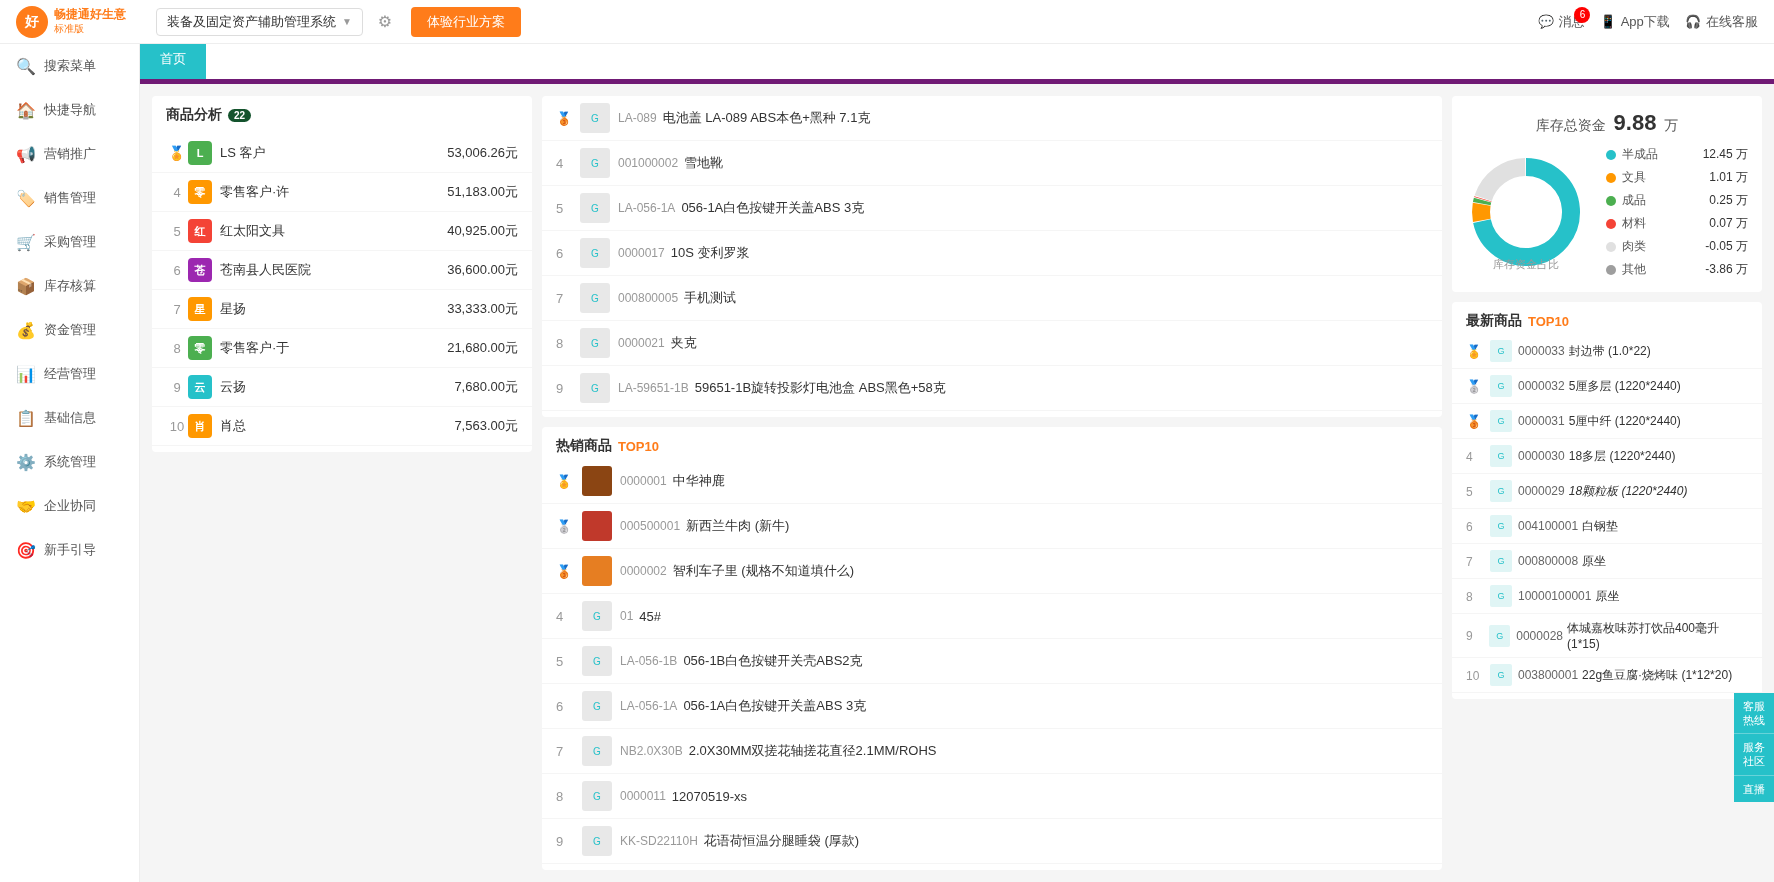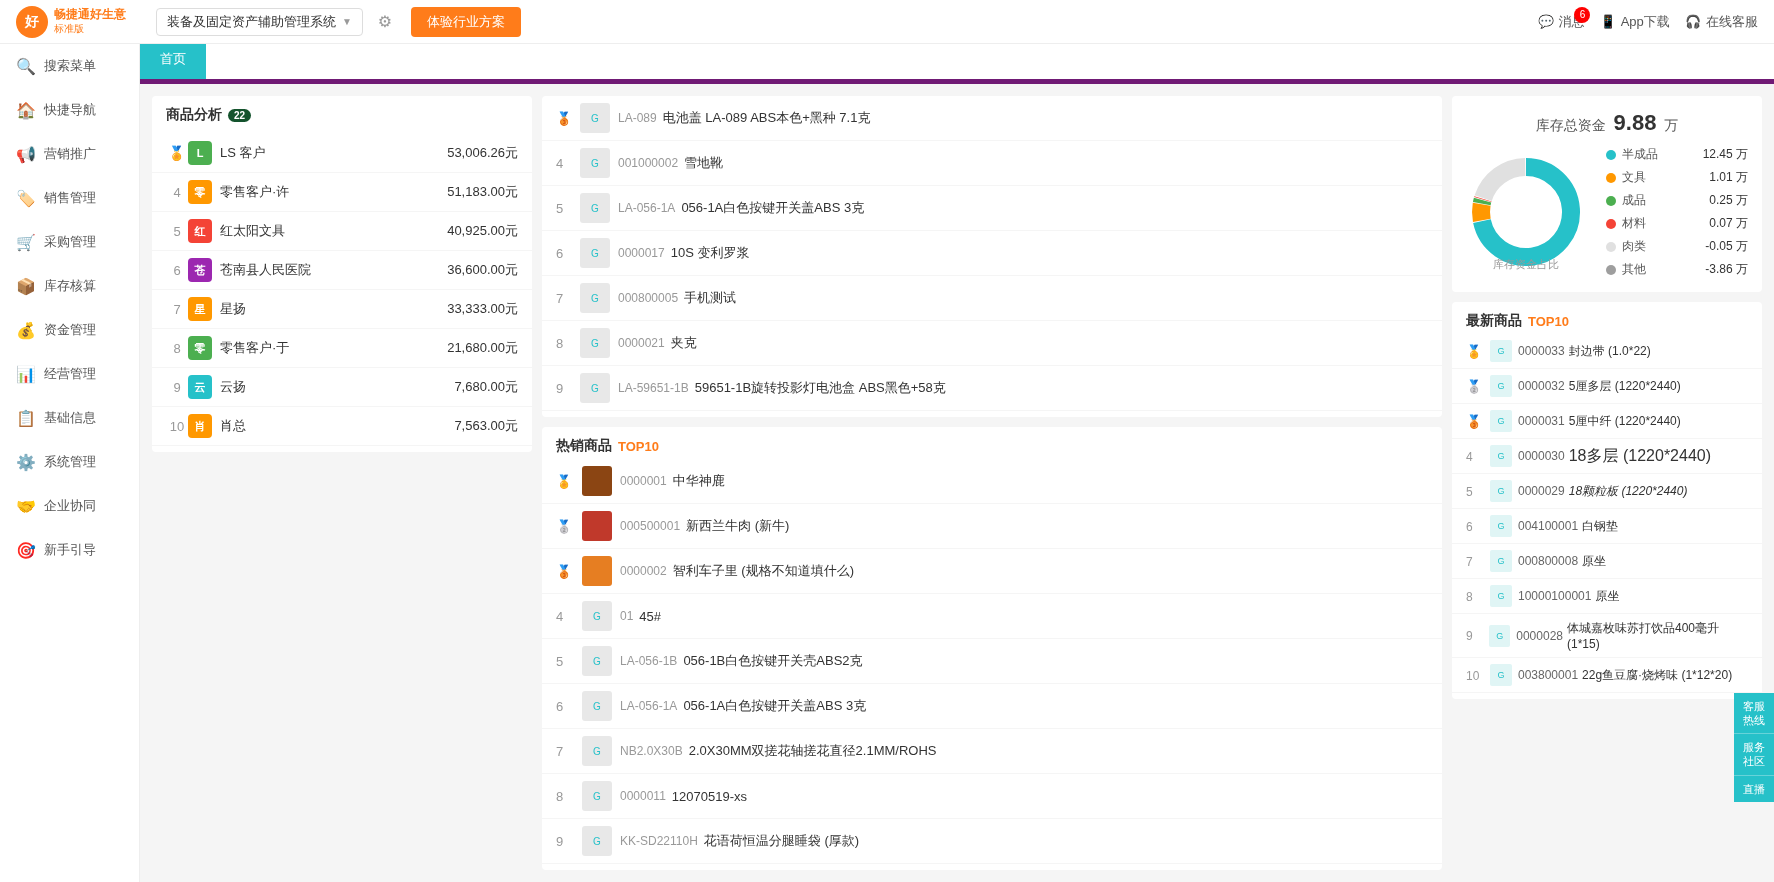--- a/index.html
+++ b/index.html
@@ -486,21 +486,21 @@
             </div>
     <span style="font-size:12px;color:#666;margin-right:4px;">0000031</span>
     <span style="font-size:12px;color:#333;">5厘中纤 (1220*2440)</span>
   </div>
           <div class="new-product-row">
     <div style="width:24px;"><span style="font-size:12px;color:#999;width:20px;display:inline-block;">4</span></div>
     <div class="img-placeholder-sm" style="margin-right:6px;">
               <span style="font-size:9px;color:#26c1c9;">G</span>
             </div>
     <span style="font-size:12px;color:#666;margin-right:4px;">0000030</span>
-    <span style="font-size:16px;color:#333;">18多层 (1220*2440)</span>
+    <span style="font-size:12px;color:#333;">18多层 (1220*2440)</span>
   </div>
           <div class="new-product-row">
     <div style="width:24px;"><span style="font-size:12px;color:#999;width:20px;display:inline-block;">5</span></div>
     <div class="img-placeholder-sm" style="margin-right:6px;">
               <span style="font-size:9px;color:#26c1c9;">G</span>
             </div>
     <span style="font-size:12px;color:#666;margin-right:4px;">0000029</span>
     <span style="font-size:12px;color:#333;font-style:italic;">18颗粒板 (1220*2440)</span>
   </div>
           <div class="new-product-row">

